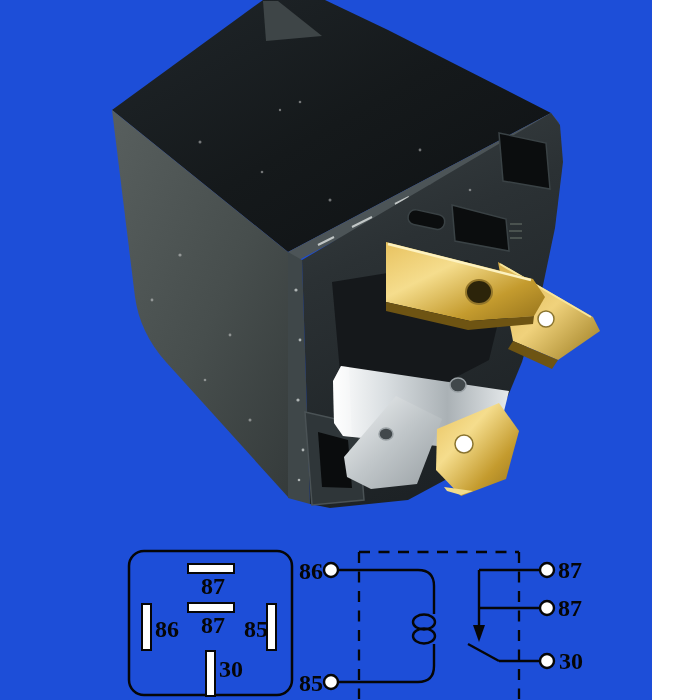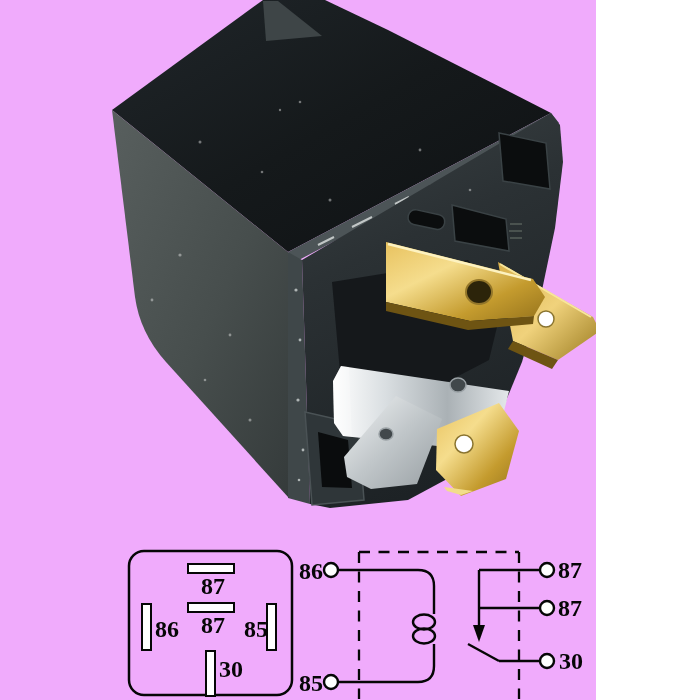--- a/index.html
+++ b/index.html
@@ -1,16 +1,16 @@
 <!DOCTYPE html>
 <html><head>
 <meta charset="utf-8">
 <style>
   html,body{margin:0;padding:0;background:#ffffff;}
-  .stage{position:relative;width:596px;height:700px;background:#f0abfc;overflow:hidden;
+  .stage{position:relative;width:652px;height:700px;background:#1d4ed8;overflow:hidden;
          font-family:"Liberation Serif", serif;}
   svg{position:absolute;left:0;top:0;}
   text{font-family:"Liberation Serif", serif;font-weight:bold;font-size:24px;fill:#060606;text-anchor:middle;}
 </style>
 </head>
 <body>
 
 <div class="stage">
 <svg width="700" height="700" viewBox="0 0 700 700">
   <defs>

